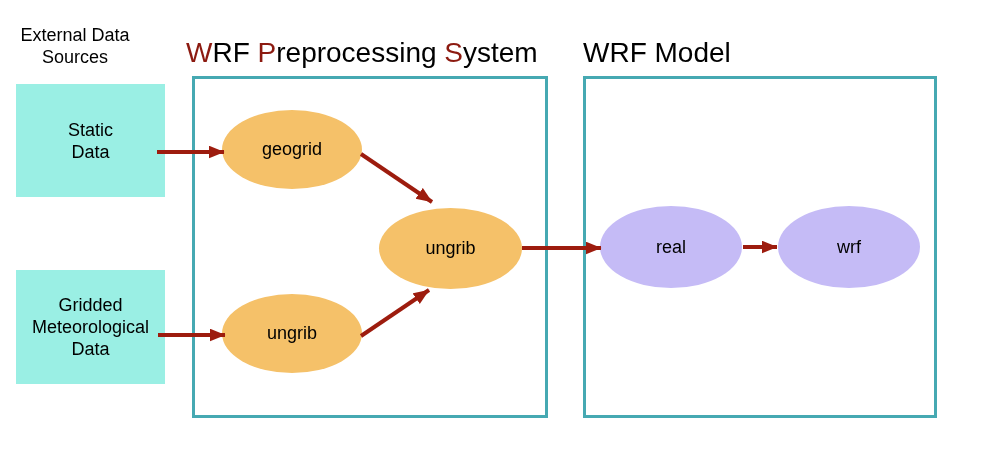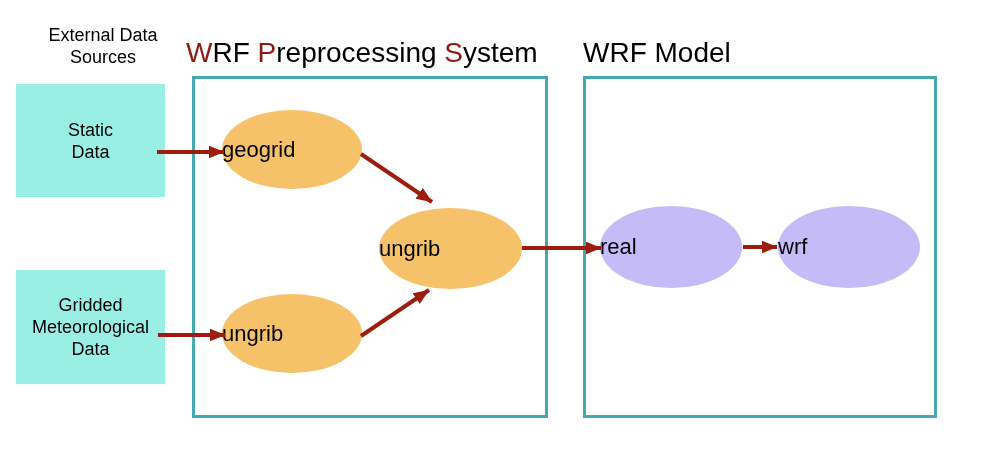--- a/index.html
+++ b/index.html
@@ -17,21 +17,21 @@
   body{font-family:"Liberation Sans","DejaVu Sans",sans-serif;color:var(--text);}
   .canvas{
     position:relative;
     width:1007px;height:471px;
     background:var(--page-bg);
     overflow:hidden;
   }
   
   .ext-label{
     position:absolute;left:0;top:24px;width:150px;
-    text-align:center;font-size:18px;line-height:22px;margin-left:28px;
+    text-align:center;font-size:18px;line-height:22px;
   }
   .panel-title{
     position:absolute;top:38px;height:32px;line-height:30px;
     font-size:28px;white-space:nowrap;
   }
   .wps-title{left:186px;}
   .wrf-title{left:583px;width:354px;}
   .accent{color:var(--title-accent);}
   
   .panel{
@@ -46,22 +46,22 @@
     position:absolute;left:16px;width:149px;
     background:var(--cyan-fill);
     display:flex;flex-direction:column;align-items:center;justify-content:center;
     text-align:center;font-size:18px;line-height:22px;
   }
   .source-static{top:84px;height:113px;}
   .source-gridded{top:270px;height:114px;}
   
   .node{
     position:absolute;border-radius:50%;
-    display:flex;align-items:center;justify-content:flex-start;
-    font-size:22px;
+    display:flex;align-items:center;justify-content:center;
+    font-size:18px;
   }
   .node-orange{background:var(--orange-node);}
   .node-purple{background:var(--purple-node);}
   .node-geogrid{left:222px;top:110px;width:140px;height:79px;}
   .node-ungrib {left:222px;top:294px;width:140px;height:79px;}
   .node-metgrid{left:379px;top:208px;width:143px;height:81px;}
   .node-real   {left:600px;top:206px;width:142px;height:82px;}
   .node-wrf    {left:778px;top:206px;width:142px;height:82px;}
   
   .edges{

